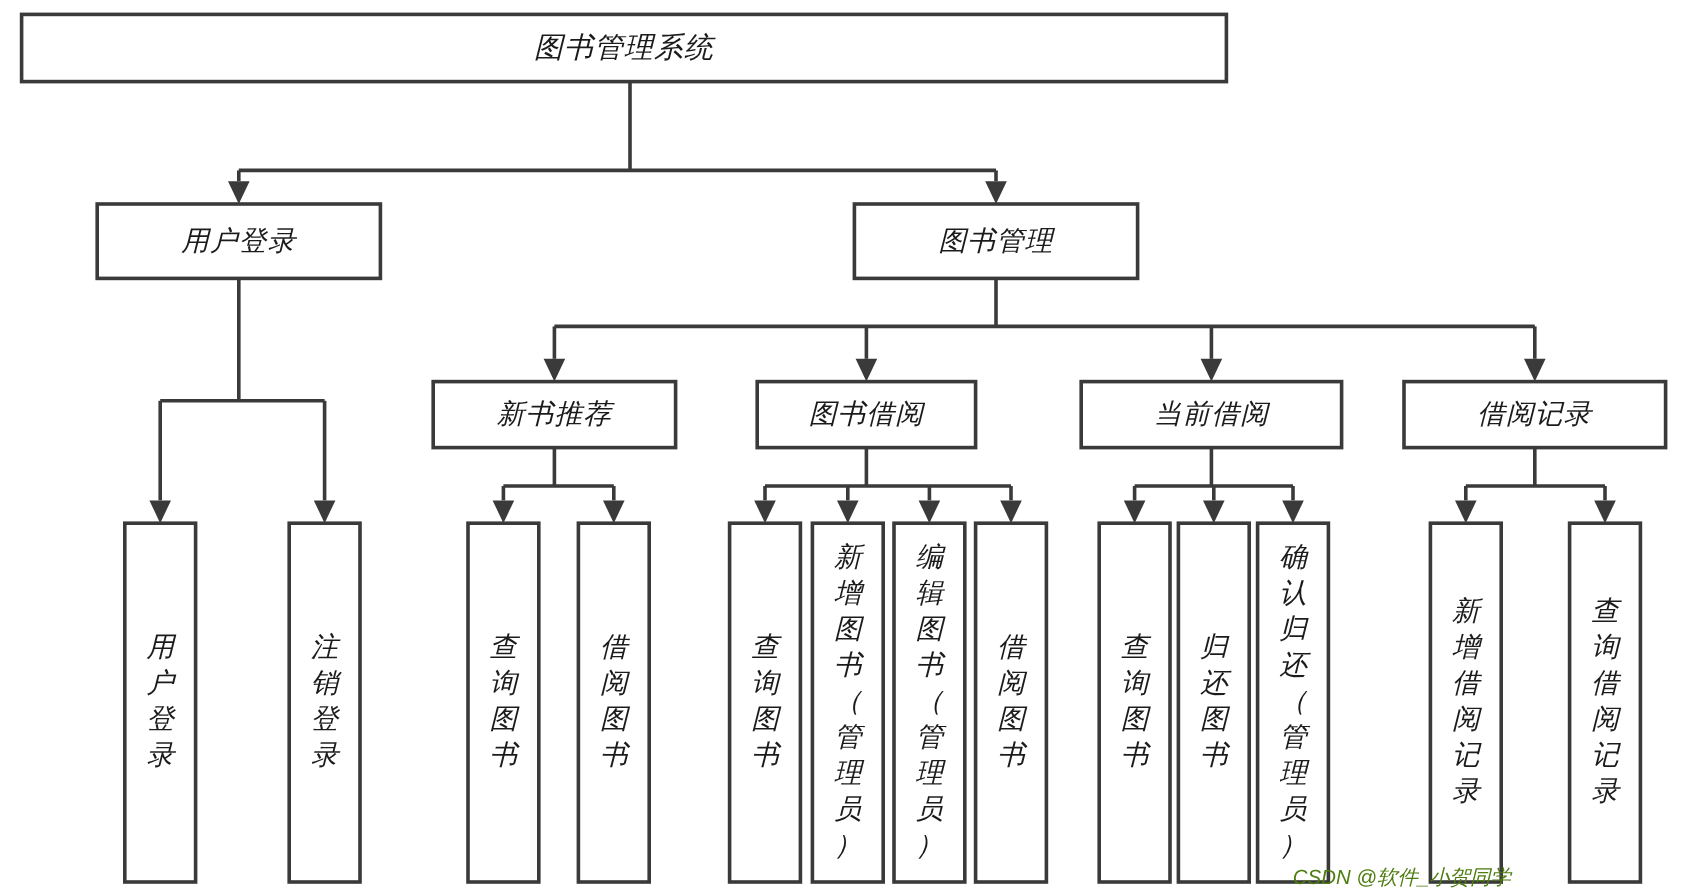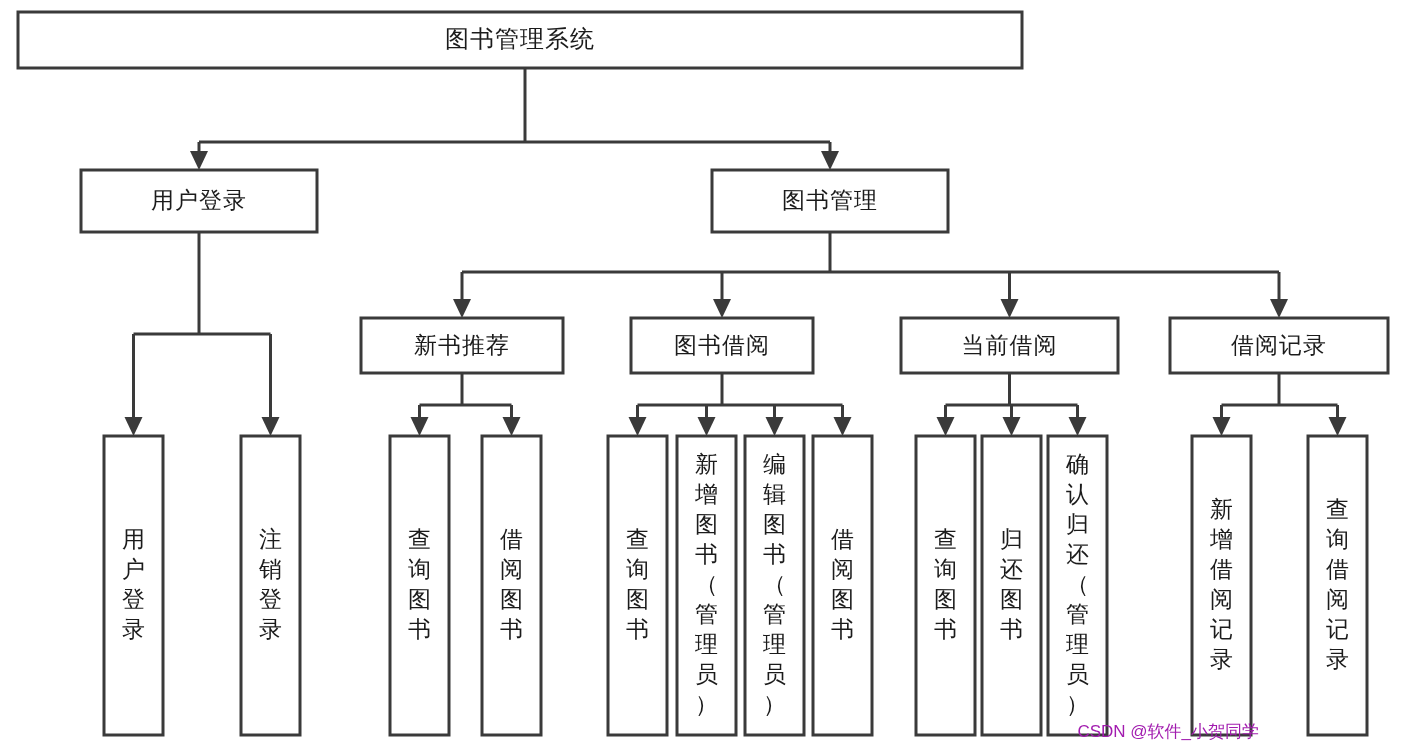--- a/index.html
+++ b/index.html
@@ -14,20 +14,21 @@
     position: relative;
     overflow: hidden;
     font-family: "Liberation Sans", "DejaVu Sans", sans-serif;
   }
   #diagram-root {
     position: absolute;
     left: 0;
     top: 0;
     width: 1267px;
     height: 747px;
+    font-style: italic;
   }
   svg.flow {
     display: block;
     width: 1405px;
     height: 747px;
   }
   .node-box {
     fill: #ffffff;
     stroke: #3a3a3a;
     stroke-width: 3;
@@ -57,21 +58,21 @@
   .arrow-head {
     fill: #3a3a3a;
     stroke: none;
   }
   .watermark {
     position: absolute;
     right: 8px;
     bottom: 4px;
     font-family: "Liberation Sans", "DejaVu Sans", sans-serif;
     font-size: 17px;
-    color: #a21caf;
+    color: #4d7c0f;
     white-space: nowrap;
     user-select: none;
   }
 </style>
 </head>
 <body>
 
 <div id="diagram-root">
   <svg class="flow" viewBox="0 0 1405 747" xmlns="http://www.w3.org/2000/svg">
     <g id="connector-layer">

